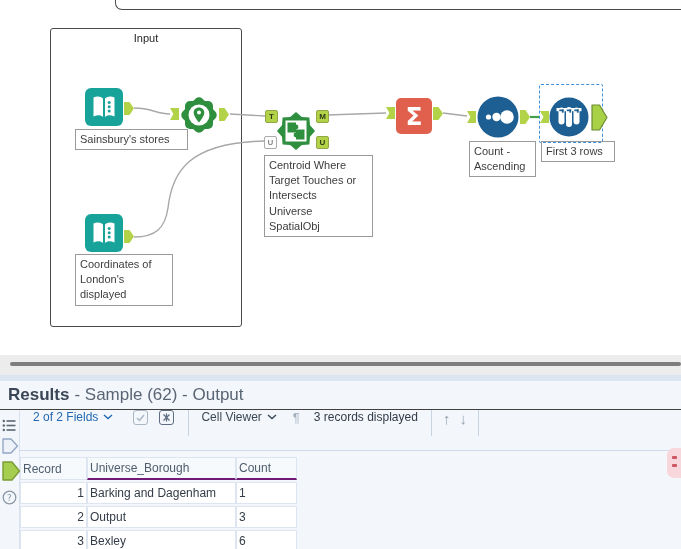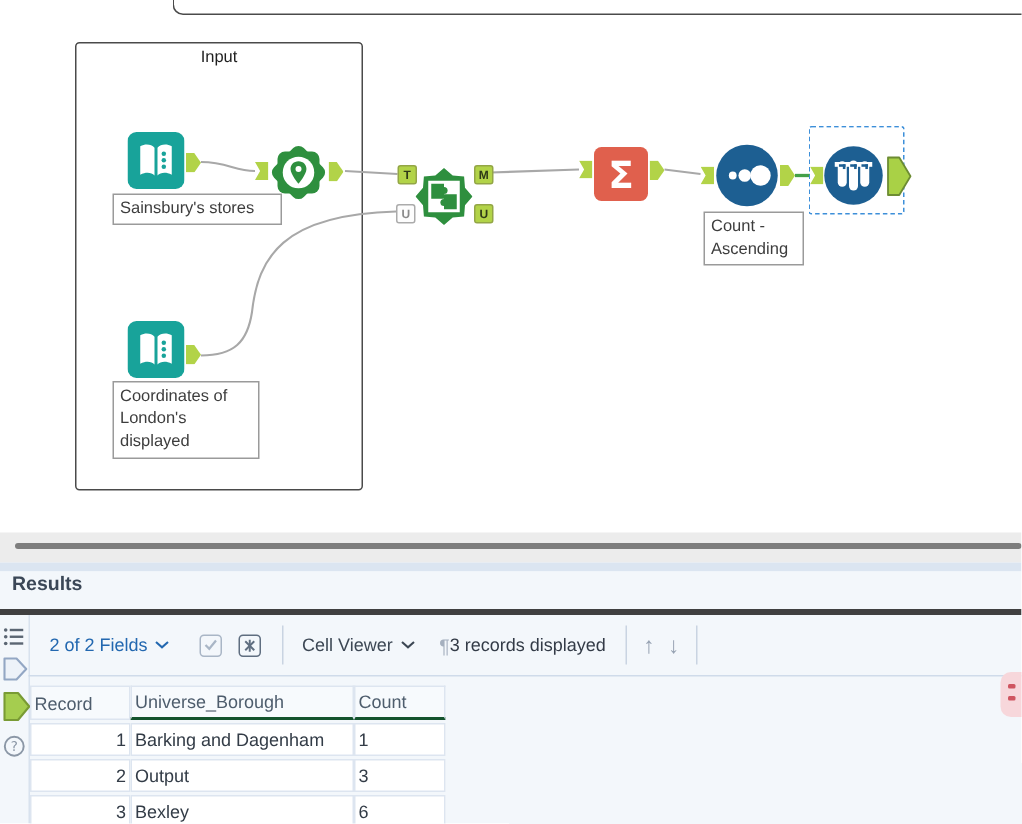--- a/index.html
+++ b/index.html
@@ -30,45 +30,45 @@
     display:flex;align-items:center;justify-content:center;line-height:1;}
   .anchor-letter.white{background:#fdfdfd;border-color:#ababab;color:#8a8a8a;}
   .sel-rect{position:absolute;left:539px;top:84px;width:62px;height:57px;z-index:3;
     border:1.6px dashed #3d8fd9;border-radius:2px;}
   
   .splitter-band{position:absolute;left:0;top:355px;width:681px;height:20px;background:#ececec;}
   .splitter-bar{position:absolute;left:10px;top:7px;right:0;height:4px;background:#7d7d7d;border-radius:2px;}
   .blue-band{position:absolute;left:0;top:375px;width:681px;height:6px;background:#dbe5f1;}
   
   .panel{position:absolute;left:0;top:381px;width:681px;height:168px;background:#f3f7fb;color:#3a4552;}
-  .results-header{position:absolute;left:0;top:0;width:100%;height:29px;display:flex;
-    padding-left:8px;box-sizing:border-box;border-bottom:4px solid #404040;font-size:13px;}
+  .results-header{position:absolute;left:0;top:0;width:100%;height:29px;display:flex;align-items:center;
+    padding-left:8px;box-sizing:border-box;border-bottom:1px solid #404040;font-size:17px;}
   .results-header .t{font-weight:bold;color:#3b4757;}
   .results-header .s{color:#5a6574;margin-left:5px;}
   .strip{position:absolute;left:0;top:29px;width:19px;bottom:0;border-right:1px solid #d8e2ee;}
   .strip>div{position:absolute;left:2px;}
-  .toolbar{position:absolute;left:19px;top:29px;right:0;height:41px;display:flex;align-items:center;
+  .toolbar{position:absolute;left:19px;top:29px;right:0;height:41px;display:flex;align-items:flex-start;
     border-bottom:1px solid #cfdbea;box-sizing:border-box;padding-left:14px;font-size:12px;}
   .tb-link{color:#2368b0;display:flex;align-items:center;gap:5px;cursor:pointer;}
   .tb-plain{color:#3c4754;display:flex;align-items:center;gap:5px;cursor:pointer;}
   .tb-div{width:1px;height:26px;background:#c9d4e2;}
   .tb-ico-box{width:13px;height:13px;border:1.4px solid #a9b6c6;border-radius:3px;
     display:flex;align-items:center;justify-content:center;}
   .tb-ico-box.dark{border-color:#5f6e80;}
   .pilcrow{color:#a5b0bf;font-size:13px;}
   .records{color:#333b47;}
   .arrow{color:#96a2b2;font-size:15px;cursor:pointer;}
   .pink-btn{position:absolute;right:-4px;top:38px;width:18px;height:30px;background:#f7d7db;
     border-radius:7px 0 0 7px;}
   .pink-btn i{position:absolute;left:5px;width:5px;height:3px;background:#cf5560;border-radius:1px;}
   
   .rt{position:absolute;left:20px;top:74px;border-collapse:separate;border-spacing:0 2px;font-size:12px;}
   .rt th,.rt td{border:1px solid #dde5f0;padding:2px 2px;height:16px;background:#fff;}
   .rt th{background:#f7fafd;font-weight:normal;text-align:left;color:#4e5d6d;}
-  .rt th.green{border-bottom:2px solid #14532d;}
+  .rt th.green{border-bottom:2px solid #701a75;}
   .rt td{color:#333c47;}
   .rt .c-rec{width:61px;}
   .rt .c-bor{width:143px;}
   .rt .c-cnt{width:55px;}
   .rt td.num{text-align:right;}
 </style>
 </head>
 <body>
 
 <div class="canvas">
@@ -80,23 +80,33 @@
   </div>
 
   <div class="note" style="left:75px;top:129px;width:103px;">
     <span>Sainsbury's stores</span>
   </div>
   <div class="note" style="left:75px;top:254px;width:88px;">
     <span>Coordinates of</span>
     <span>London's</span>
     <span>displayed</span>
   </div>
+  <div class="note" style="left:264px;top:155px;width:99px;">
+    <span>Centroid Where</span>
+    <span>Target Touches or</span>
+    <span>Intersects</span>
+    <span>Universe</span>
+    <span>SpatialObj</span>
+  </div>
   <div class="note" style="left:469px;top:141px;width:57px;">
     <span>Count -</span>
     <span>Ascending</span>
+  </div>
+  <div class="note" style="left:541px;top:141px;width:64px;">
+    <span>First 3 rows</span>
   </div>
 
   <svg class="wires" width="681" height="355" viewBox="0 0 681 355">
     <path d="M134,108 C152,108 156,114 170,114" fill="none" stroke="#a8a8a8" stroke-width="1.4"></path>
     <path d="M230,114 L265,116" fill="none" stroke="#a8a8a8" stroke-width="1.4"></path>
     <path d="M134,237 C156,237 165,228 168,208 C172,172 188,143 264,141" fill="none" stroke="#a8a8a8" stroke-width="1.4"></path>
     <path d="M327,115 L386,113" fill="none" stroke="#a8a8a8" stroke-width="1.4"></path>
     <path d="M443,113 L467,116" fill="none" stroke="#a8a8a8" stroke-width="1.4"></path>
     <path d="M530,117 L540,117" fill="none" stroke="#43a047" stroke-width="2.2"></path>
   </svg>
@@ -199,20 +209,21 @@
 
 <div class="splitter-band">
   <div class="splitter-bar"></div>
 </div>
 <div class="blue-band"></div>
 
 <div class="panel">
 
   <div class="results-header">
     <span class="t">Results</span>
+    <span class="s">- Sample (62) - Output</span>
   </div>
 
   <div class="strip">
     <div style="top:8px;">
       <svg width="15" height="13">
         <circle cx="1.8" cy="2" r="1.2" fill="#5b6673"></circle>
           <rect x="4.5" y="1.2" width="9" height="1.6" fill="#5b6673"></rect>
         <circle cx="1.8" cy="6.5" r="1.2" fill="#5b6673"></circle>
           <rect x="4.5" y="5.7" width="9" height="1.6" fill="#5b6673"></rect>
         <circle cx="1.8" cy="11" r="1.2" fill="#5b6673"></circle>
@@ -257,21 +268,21 @@
       </svg>
     </div>
     <div class="tb-div" style="margin-left:14px;"></div>
     <div class="tb-plain" style="margin-left:12px;">
       <span>Cell Viewer</span>
       <svg width="10" height="6">
           <polyline points="1,1 5,4.5 9,1" fill="none" stroke="#3c4754" stroke-width="1.4"></polyline>
         </svg>
     </div>
     <span class="pilcrow" style="margin-left:16px;">¶</span>
-    <span class="records" style="">3 records displayed</span>
+    <span class="records" style="margin-left:14px;">3 records displayed</span>
     <div class="tb-div" style="margin-left:13px;"></div>
     <span class="arrow" style="margin-left:11px;">↑</span>
     <span class="arrow" style="margin-left:9px;">↓</span>
     <div class="tb-div" style="margin-left:11px;"></div>
     <div class="pink-btn">
       <i style="top:8px;"></i>
       <i style="top:16px;"></i>
     </div>
   </div>
 

